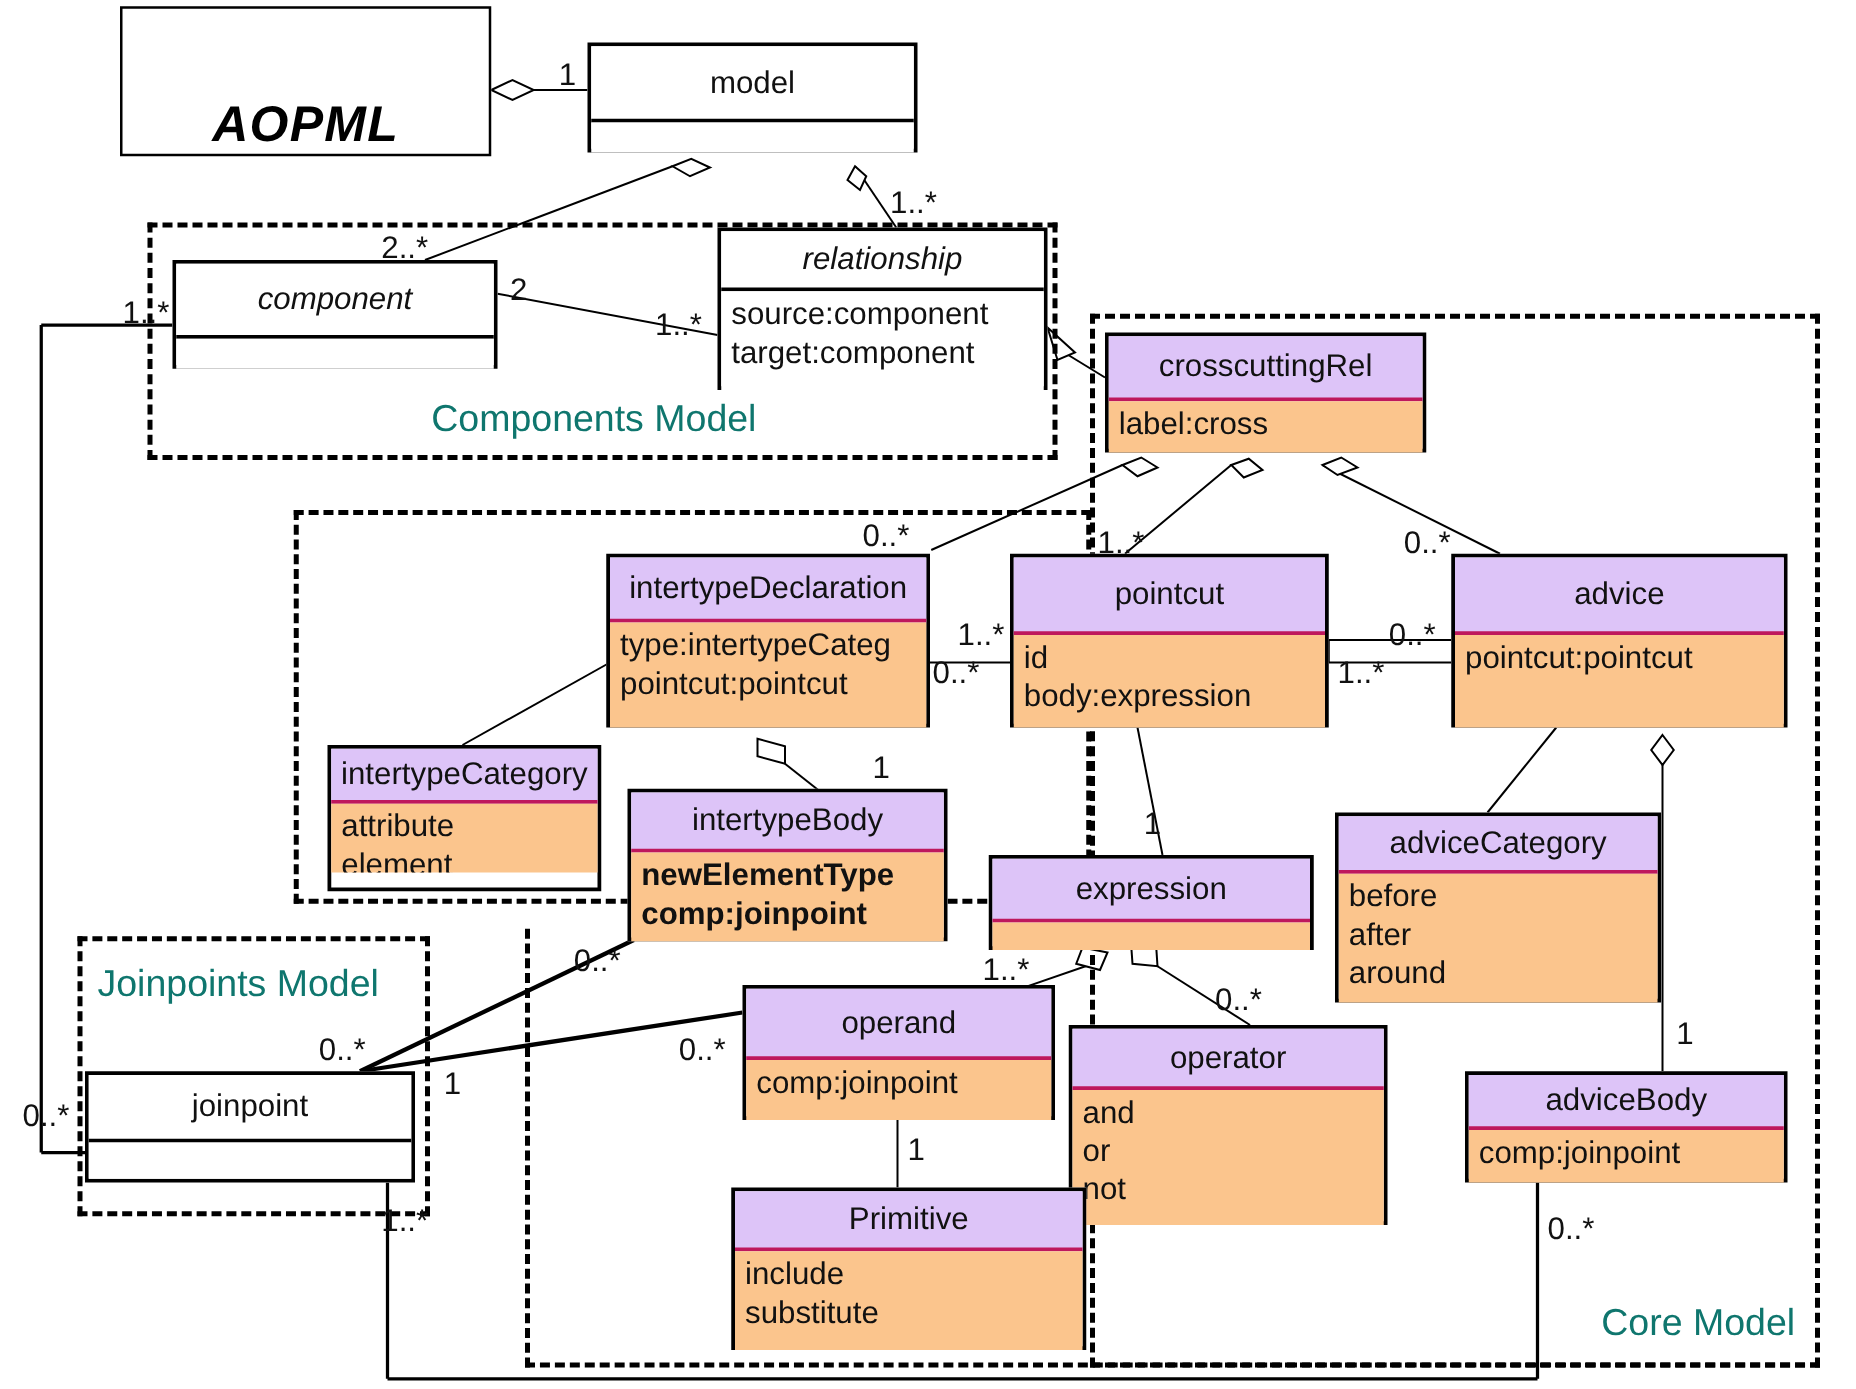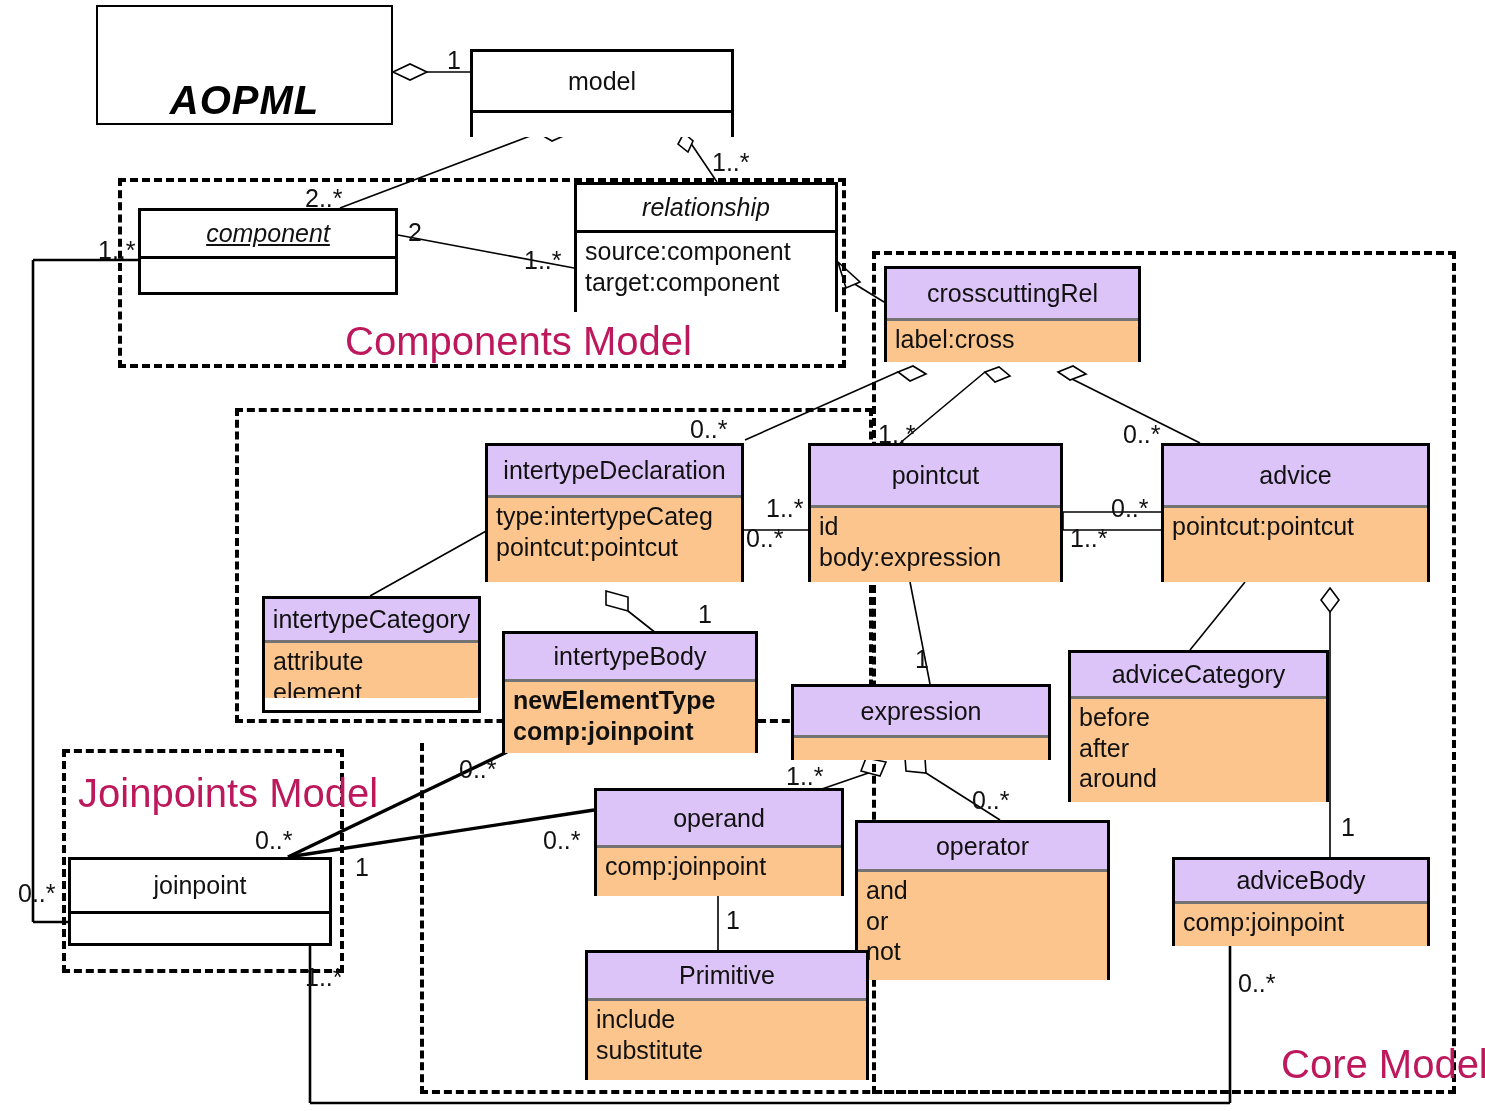--- a/index.html
+++ b/index.html
@@ -37,21 +37,21 @@
     color: #111;
     line-height: 1.05;
     white-space: nowrap;
     overflow: hidden;
     display: flex;
     align-items: center;
     justify-content: center;
   }
   .umlbox.colored .hdr {
     background: #ddc4f8;
-    border-bottom: 3px solid #737373;
+    border-bottom: 3px solid #be185d;
   }
   .umlbox .attrs {
     box-sizing: border-box;
     font-size: 25px;
     color: #111;
     padding: 3px 8px 0 8px;
     line-height: 1.22;
     white-space: nowrap;
     overflow: hidden;
   }
@@ -63,22 +63,22 @@
   
   .pkg {
     position: absolute;
     box-sizing: border-box;
     border: 4px dashed #000;
     background: transparent;
     z-index: 1;
   }
   .pkglabel {
     position: absolute;
-    font-size: 40px;
-    color: #be185d;
+    font-size: 30px;
+    color: #0f766e;
     white-space: nowrap;
     z-index: 3;
   }
 
   
   .titlebox {
     position: absolute;
     box-sizing: border-box;
     border: 2px solid #000;
     background: #fff;
@@ -186,27 +186,27 @@
       <line x1="310" y1="946" x2="310" y2="1103" stroke-width="2.6"></line>
       <line x1="310" y1="1103" x2="1230" y2="1103" stroke-width="2.6"></line>
       <line x1="1230" y1="1103" x2="1230" y2="946" stroke-width="2.6"></line>
     </g>
   </svg>
 
   <div class="titlebox" style="left:96px; top:5px; width:297px; height:120px;align-items:flex-end;">
     <span>AOPML</span>
   </div>
 
-  <div class="umlbox plain" style="left:470px; top:49px; width:264px; height:88px;">
+  <div class="umlbox plain" style="left:470px; top:34px; width:264px; height:88px;">
     <div class="hdr" style="height:61px;">model</div>
     <div class="attrs" style="height:24px;"></div>
   </div>
 
   <div class="umlbox plain" style="left:138px; top:208px; width:260px; height:87px;">
-    <div class="hdr italic" style="height:48px;text-decoration:underline;">component</div>
+    <div class="hdr italic" style="height:60px;">component</div>
     <div class="attrs" style="height:24px;"></div>
   </div>
 
   <div class="umlbox plain" style="left:574px; top:182px; width:264px; height:130px;">
     <div class="hdr italic" style="height:48px;">relationship</div>
     <div class="attrs" style="height:79px;">
       <div>source:component</div>
       <div>target:component</div>
     </div>
   </div>

